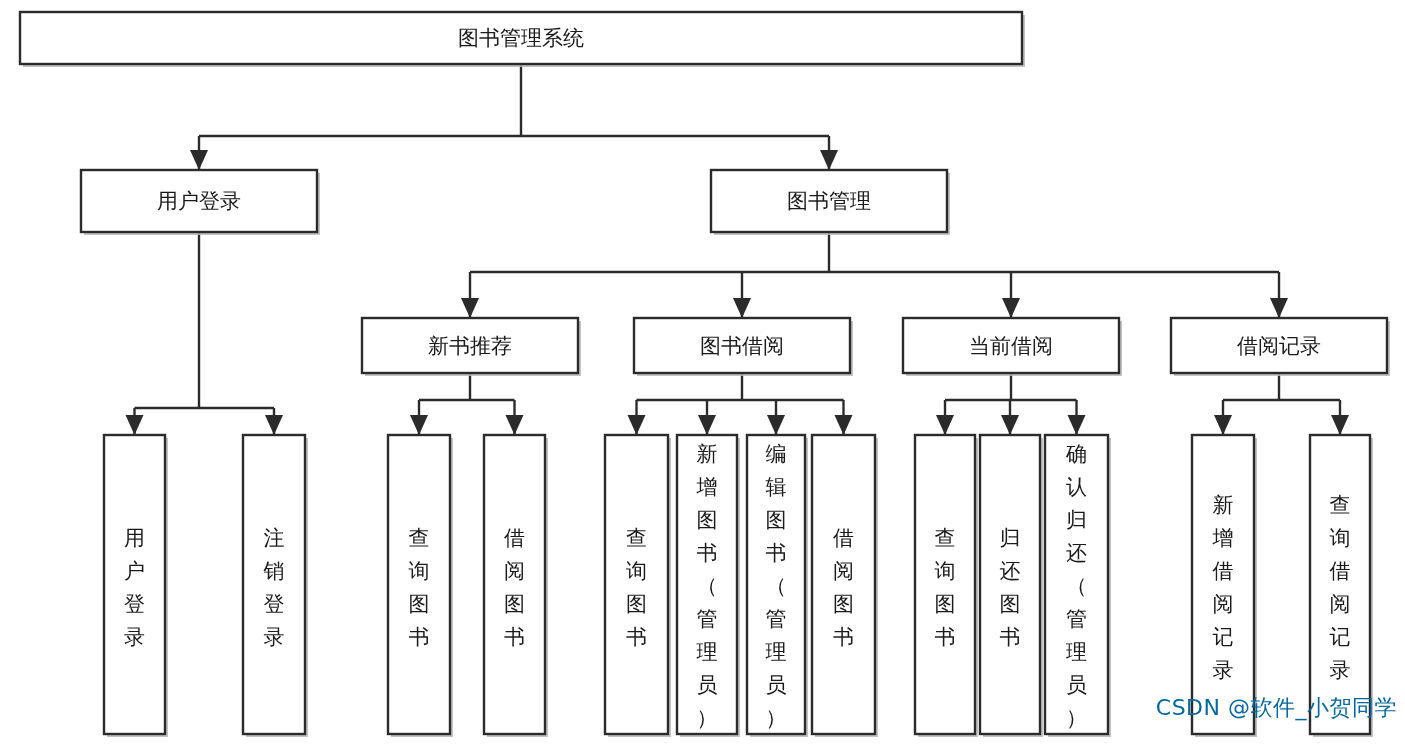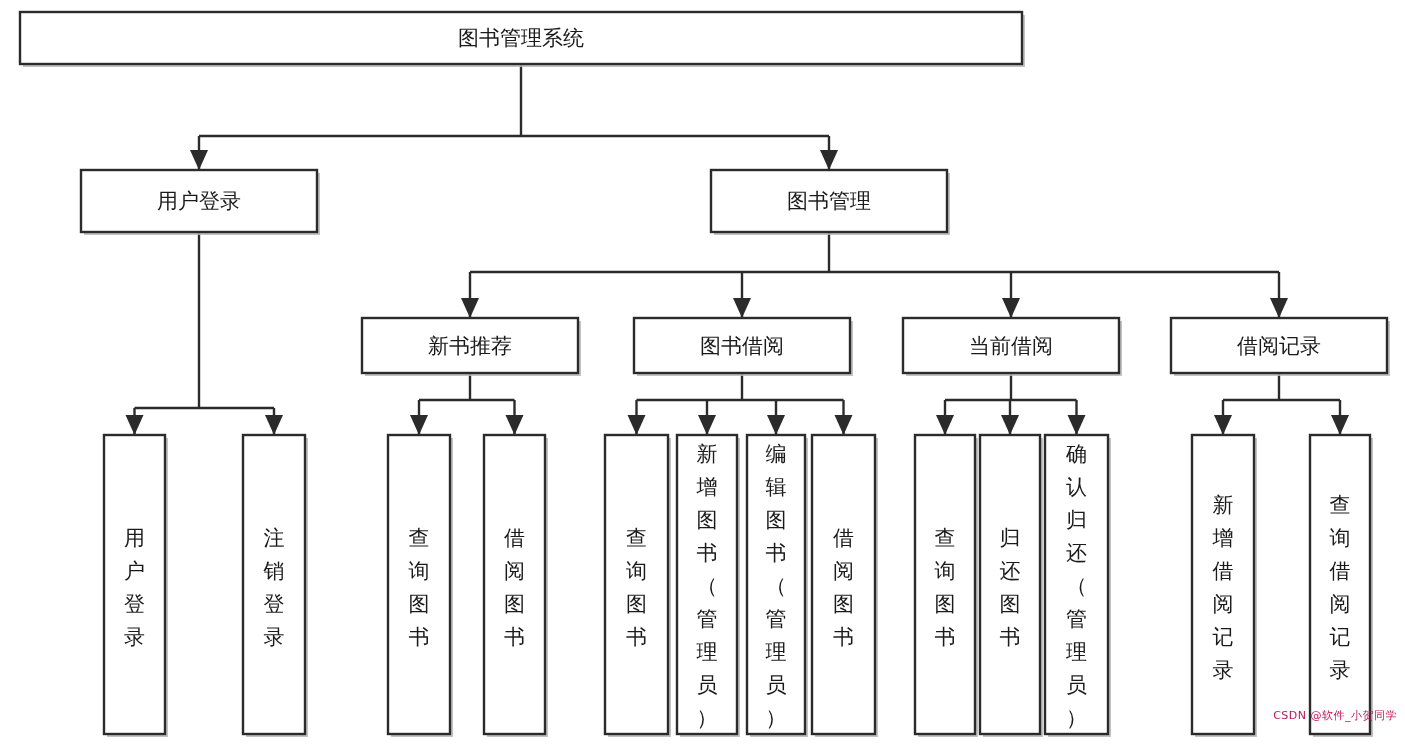--- a/index.html
+++ b/index.html
@@ -64,22 +64,22 @@
     font-family: "DejaVu Sans", "Liberation Sans", sans-serif;
     font-size: 21px;
     fill: #1a1a1a;
     text-anchor: middle;
   }
   .watermark-text {
     position: absolute;
     right: 8px;
     bottom: 4px;
     font-family: "DejaVu Sans", "Liberation Sans", sans-serif;
-    font-size: 11px;
-    color: #be185d;
+    font-size: 22px;
+    color: #0369a1;
     white-space: nowrap;
     letter-spacing: 0.5px;
     user-select: none;
   }
 </style>
 </head>
 <body>
 
 <div id="diagram-root">
   <svg class="flow-svg" id="flow-svg" viewBox="0 0 1405 747" xmlns="http://www.w3.org/2000/svg">

